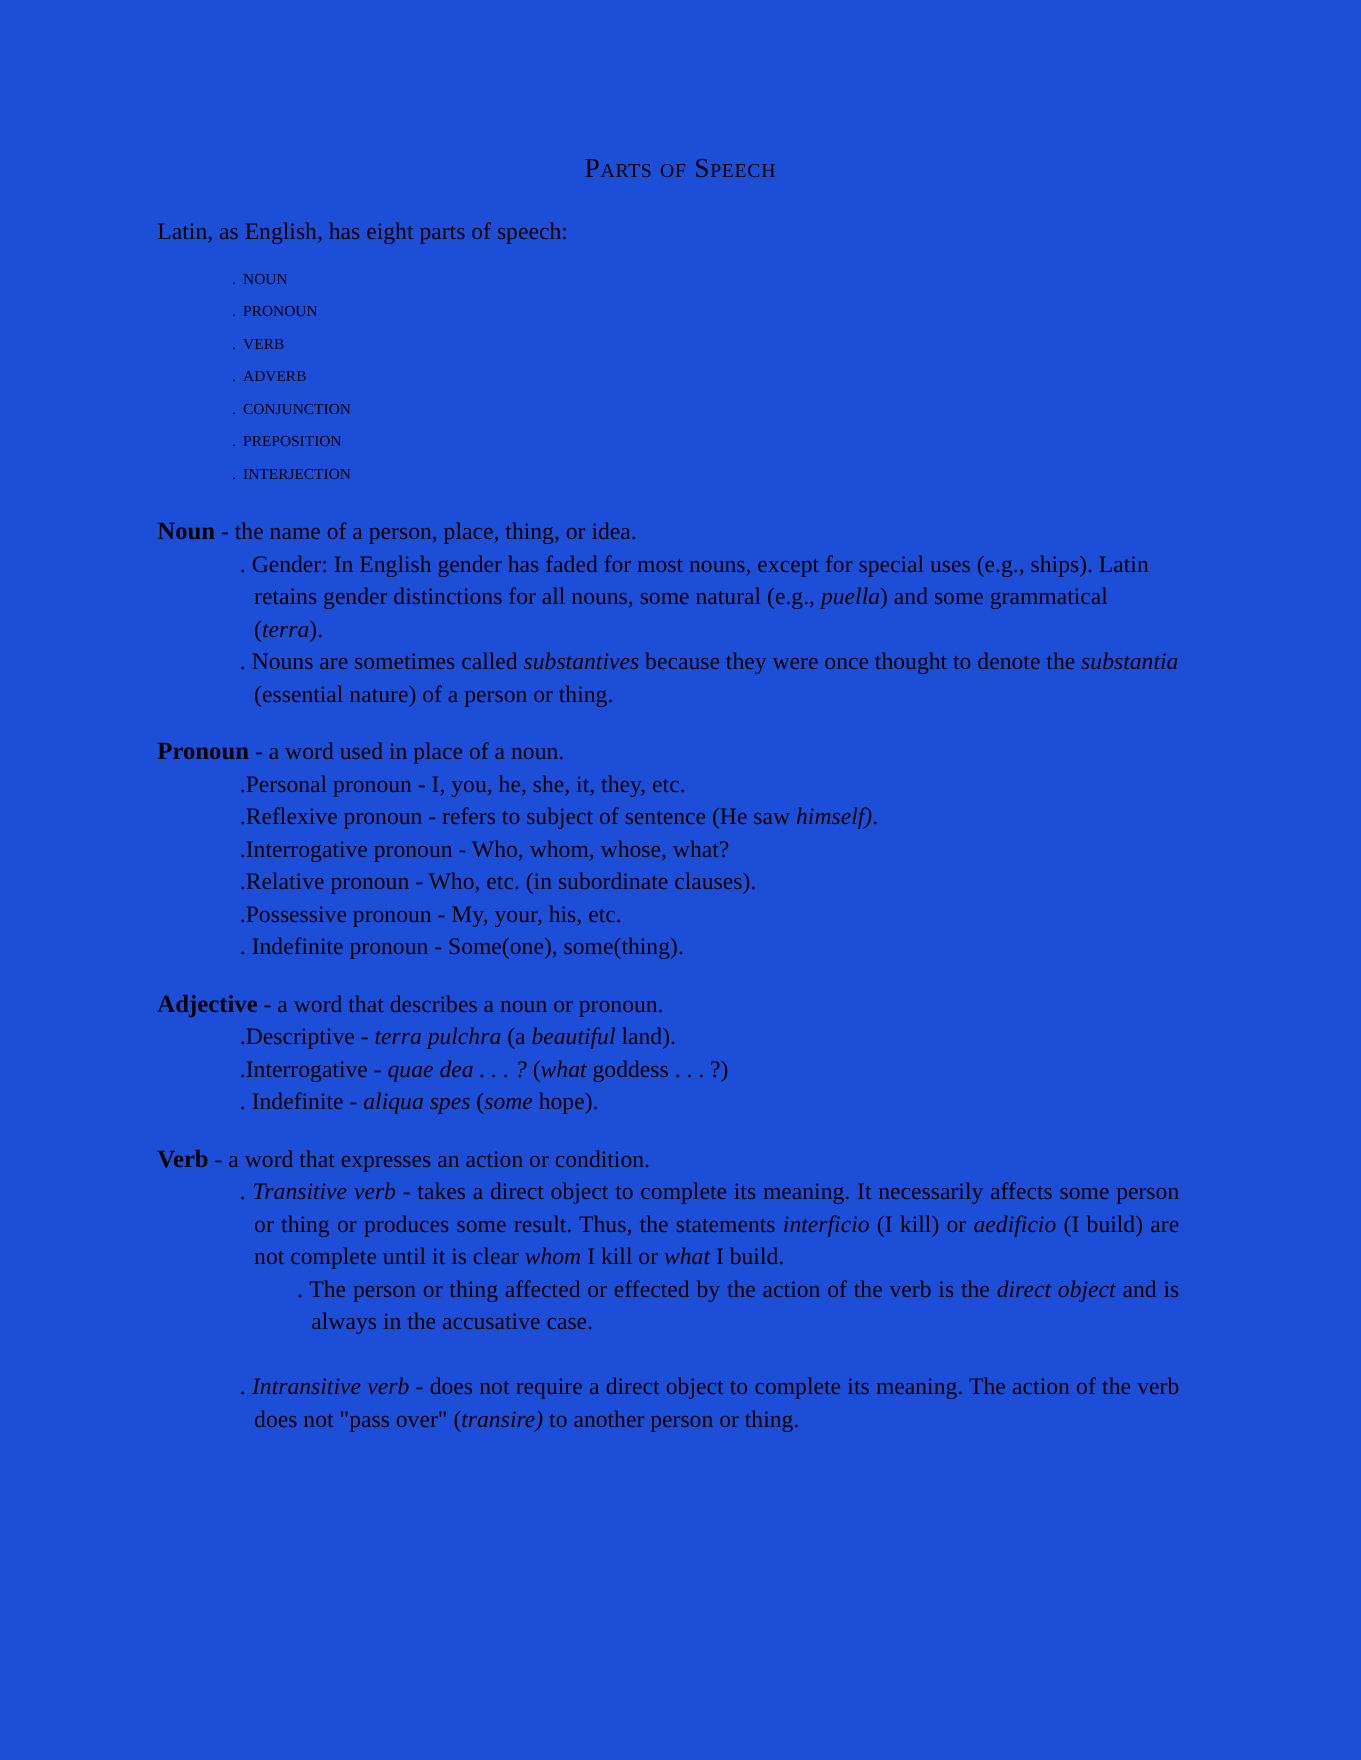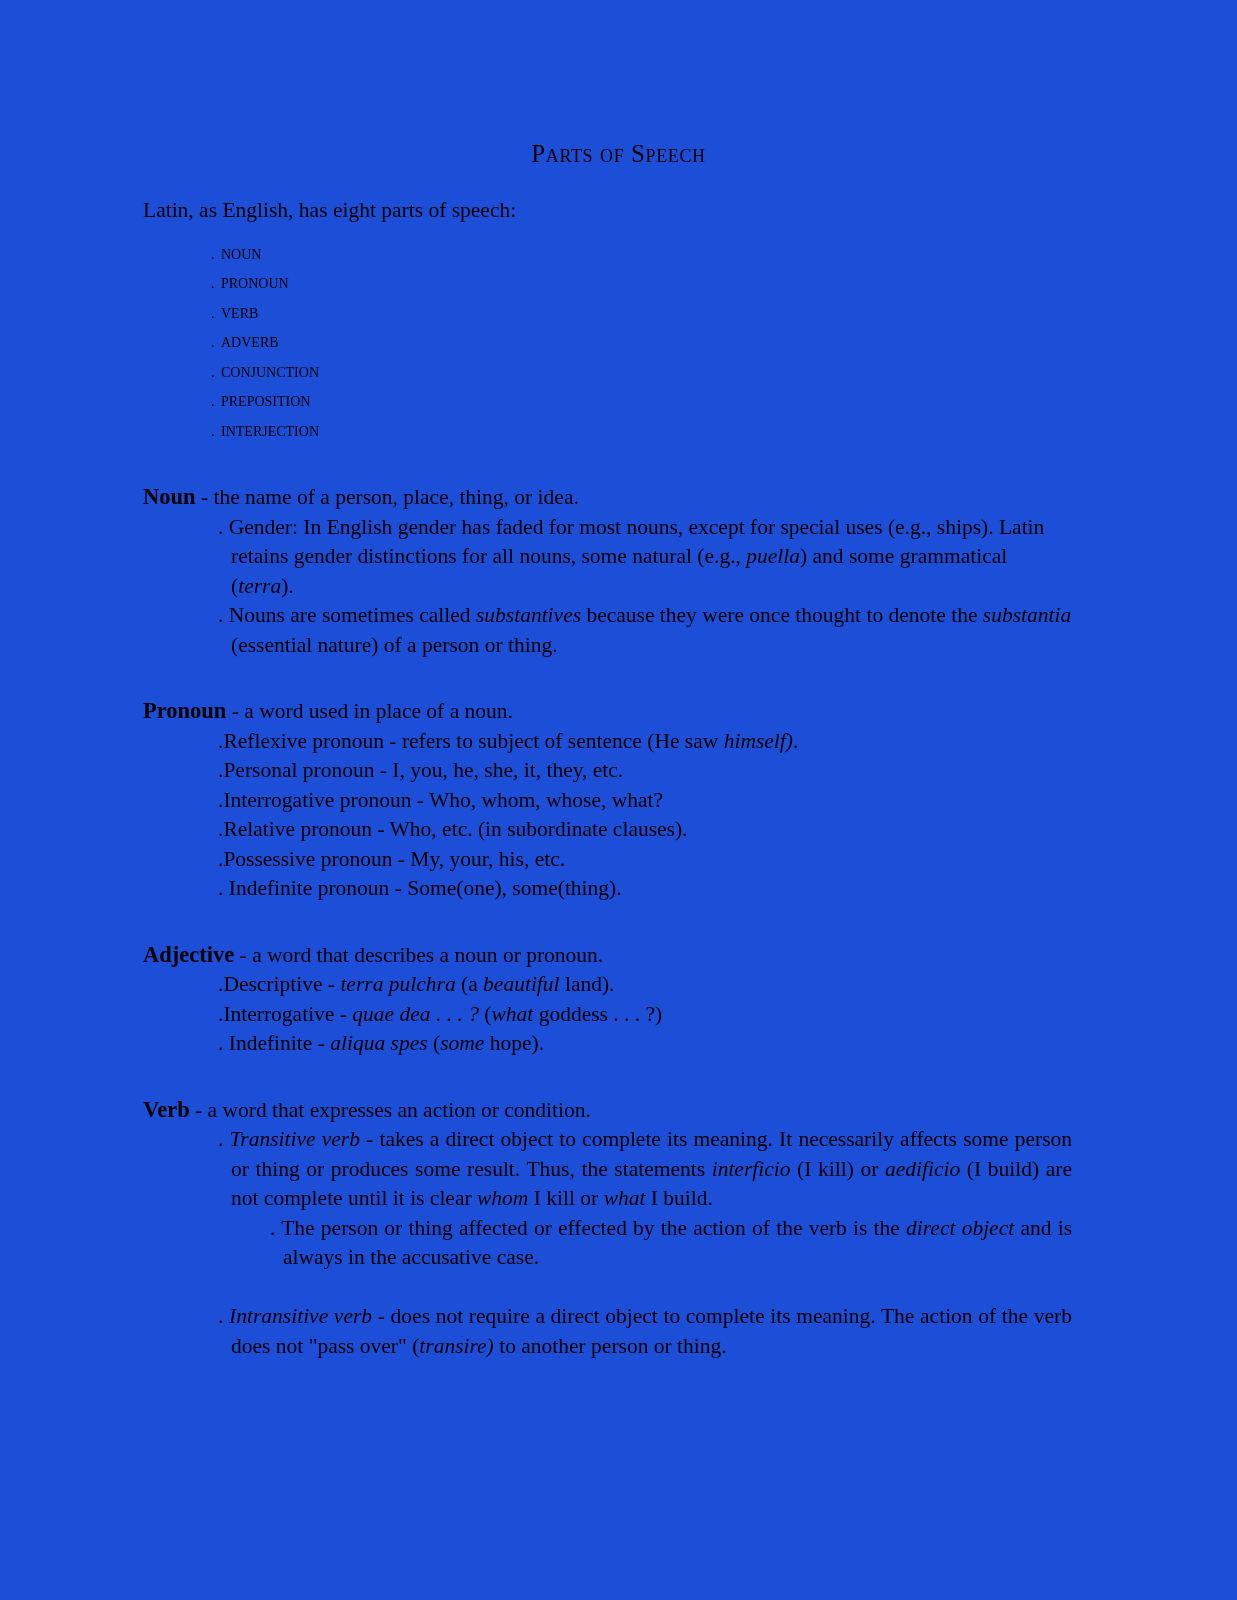--- a/index.html
+++ b/index.html
@@ -57,21 +57,21 @@
     line-height: 29.5px;
     white-space: nowrap;
   }
   .bullet {
     display: inline-block;
     width: 10px;
   }
 
   
   .section {
-    margin-top: 36px;
+    margin-top: 22px;
   }
   .section-head {
     margin: 0;
     text-indent: 0;
   }
   .section-head .term {
     font-weight: bold;
     font-size: 22.5px;
   }
   .section-head .gloss {
@@ -127,22 +127,22 @@
       </ul>
 
     <div>
         <div class="section">
           <p class="section-head"><b class="term">Noun</b><span class="gloss"> - the name of a person, place, thing, or idea.</span></p>
           <p class="lvl1"><span>. Gender: In English gender has faded for most nouns, except for special uses (e.g., ships). Latin retains gender distinctions for all nouns, some natural (e.g., </span><i>puella</i><span>) and some grammatical (</span><i>terra</i><span>).</span></p>
           <p class="lvl1"><span>. Nouns are sometimes called </span><i>substantives</i><span> because they were once thought to denote the </span><i>substantia</i><span> (essential nature) of a person or thing.</span></p>
         </div>
         <div class="section">
           <p class="section-head"><b class="term">Pronoun</b><span class="gloss"> - a word used in place of a noun.</span></p>
+          <p class="lvl1"><span>.Personal pronoun - I, you, he, she, it, they, etc.</span></p>
           <p class="lvl1"><span>.Reflexive pronoun - refers to subject of sentence (He saw </span><i>himself)</i><span>.</span></p>
-          <p class="lvl1"><span>.Personal pronoun - I, you, he, she, it, they, etc.</span></p>
           <p class="lvl1"><span>.Interrogative pronoun - Who, whom, whose, what?</span></p>
           <p class="lvl1"><span>.Relative pronoun - Who, etc. (in subordinate clauses).</span></p>
           <p class="lvl1"><span>.Possessive pronoun - My, your, his, etc.</span></p>
           <p class="lvl1"><span>. Indefinite pronoun - Some(one), some(thing).</span></p>
         </div>
         <div class="section">
           <p class="section-head"><b class="term">Adjective</b><span class="gloss"> - a word that describes a noun or pronoun.</span></p>
           <p class="lvl1"><span>.Descriptive - </span><i>terra pulchra</i><span> (a </span><i>beautiful</i><span> land).</span></p>
           <p class="lvl1"><span>.Interrogative - </span><i>quae dea . . . ?</i><span> (</span><i>what</i><span> goddess . . . ?)</span></p>
           <p class="lvl1"><span>. Indefinite - </span><i>aliqua spes</i><span> (</span><i>some</i><span> hope).</span></p>

